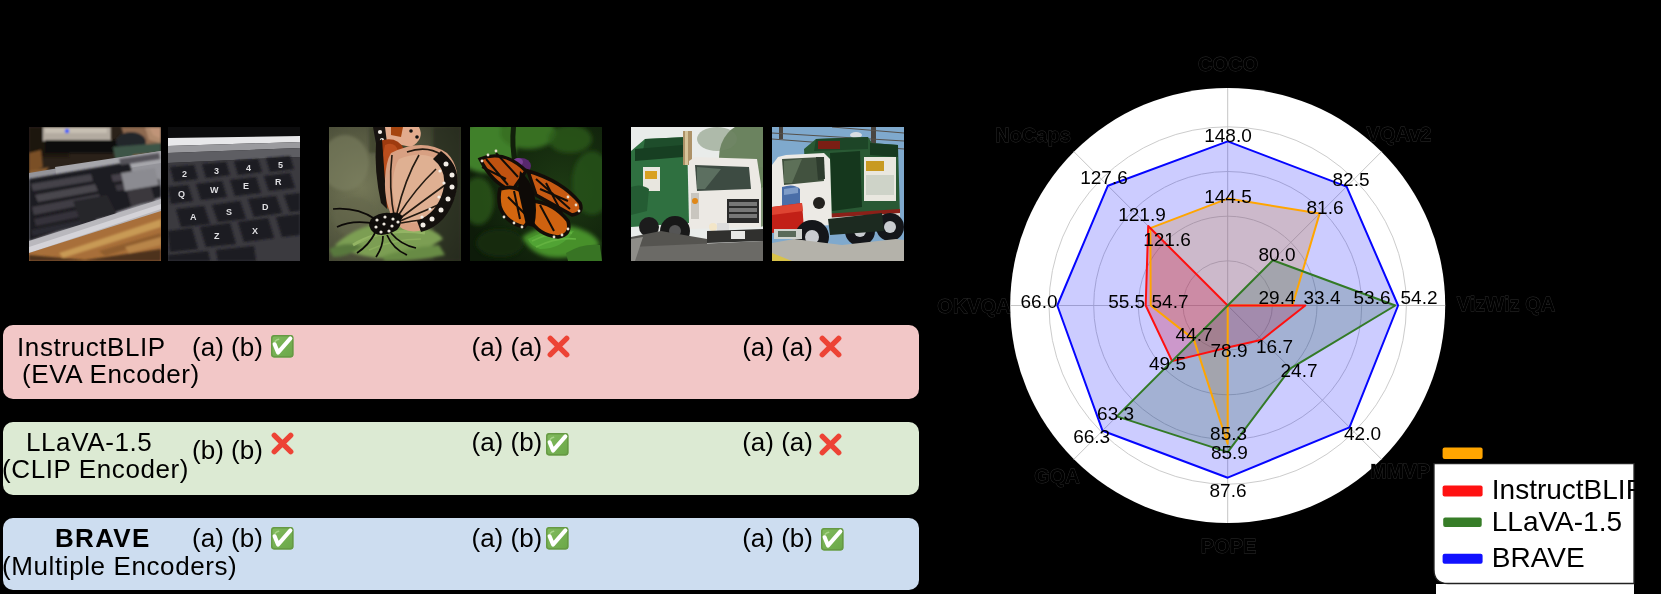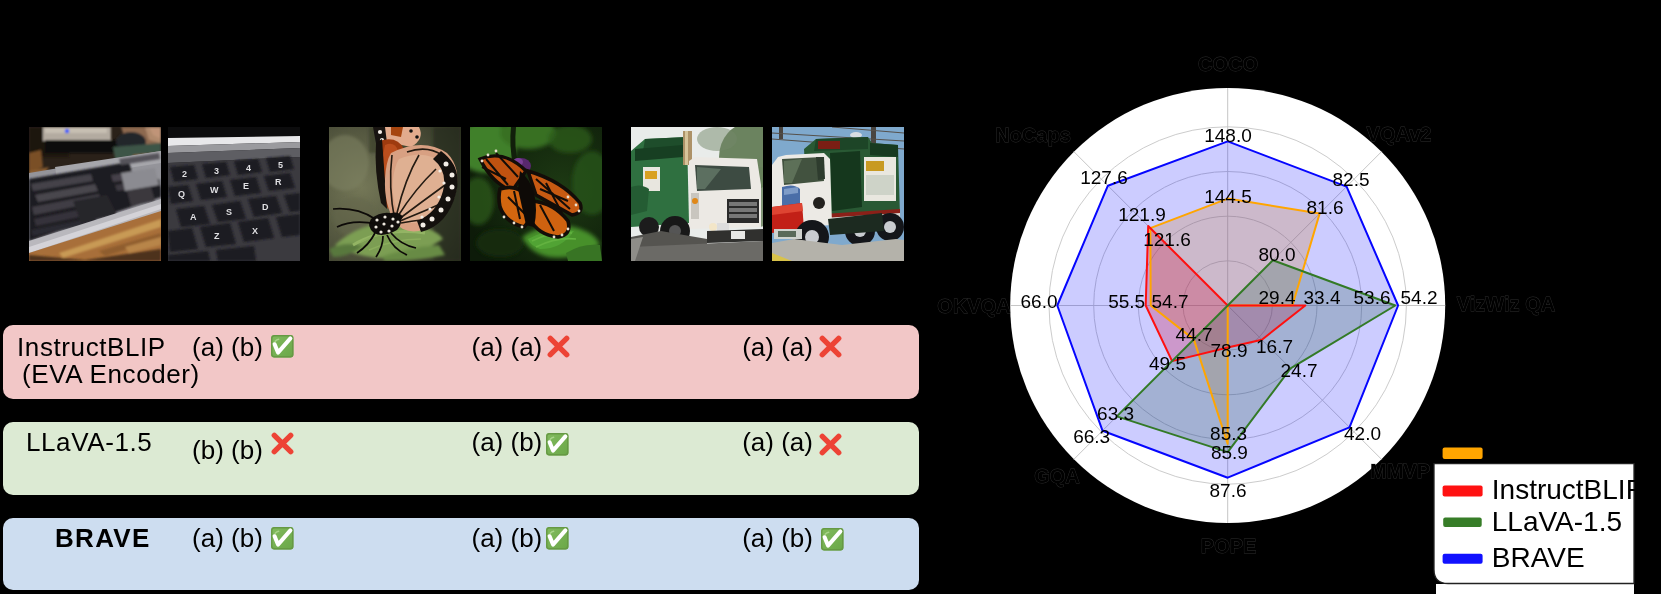--- a/index.html
+++ b/index.html
@@ -365,26 +365,28 @@
 
 <div class="row" style="top:324.5px;height:74.3px;background:#f2c7c7;">
   <span class="nm" style="left:14px;top:9px;">InstructBLIP</span>
   <span class="nm" style="left:-1px;top:36px;margin-left:20px;">(EVA Encoder)</span>
   <span style="left:189.1px;top:9px;">(a) (b)</span>
   <span style="left:468.5px;top:9px;">(a) (a)</span>
   <span style="left:739.2px;top:9px;">(a) (a)</span>
 </div>
 <div class="row" style="top:422px;height:72.7px;background:#dcead3;">
   <span class="nm" style="left:23px;top:7px;">LLaVA-1.5</span>
+  <span class="nm" style="left:-1px;top:34px;">(CLIP Encoder)</span>
   <span style="left:189.1px;top:7px;margin-top:8px;">(b) (b)</span>
   <span style="left:468.5px;top:7px;">(a) (b)</span>
   <span style="left:739.2px;top:7px;">(a) (a)</span>
 </div>
 <div class="row" style="top:518px;height:71.5px;background:#cdddf0;">
   <span style="left:52px;top:7px;font-weight:bold;letter-spacing:1.3px;">BRAVE</span>
+  <span class="nm" style="left:-1px;top:35px;">(Multiple Encoders)</span>
   <span style="left:189.1px;top:7px;">(a) (b)</span>
   <span style="left:468.5px;top:7px;">(a) (b)</span>
   <span style="left:739.2px;top:7px;">(a) (b)</span>
 </div>
 
 <svg width="0" height="0" style="position:absolute">
   <defs>
     <linearGradient id="gc" x1="0" y1="0" x2="1" y2="1">
       <stop offset="0" stop-color="#82bb5e"></stop>
         <stop offset="1" stop-color="#6aa748"></stop>

